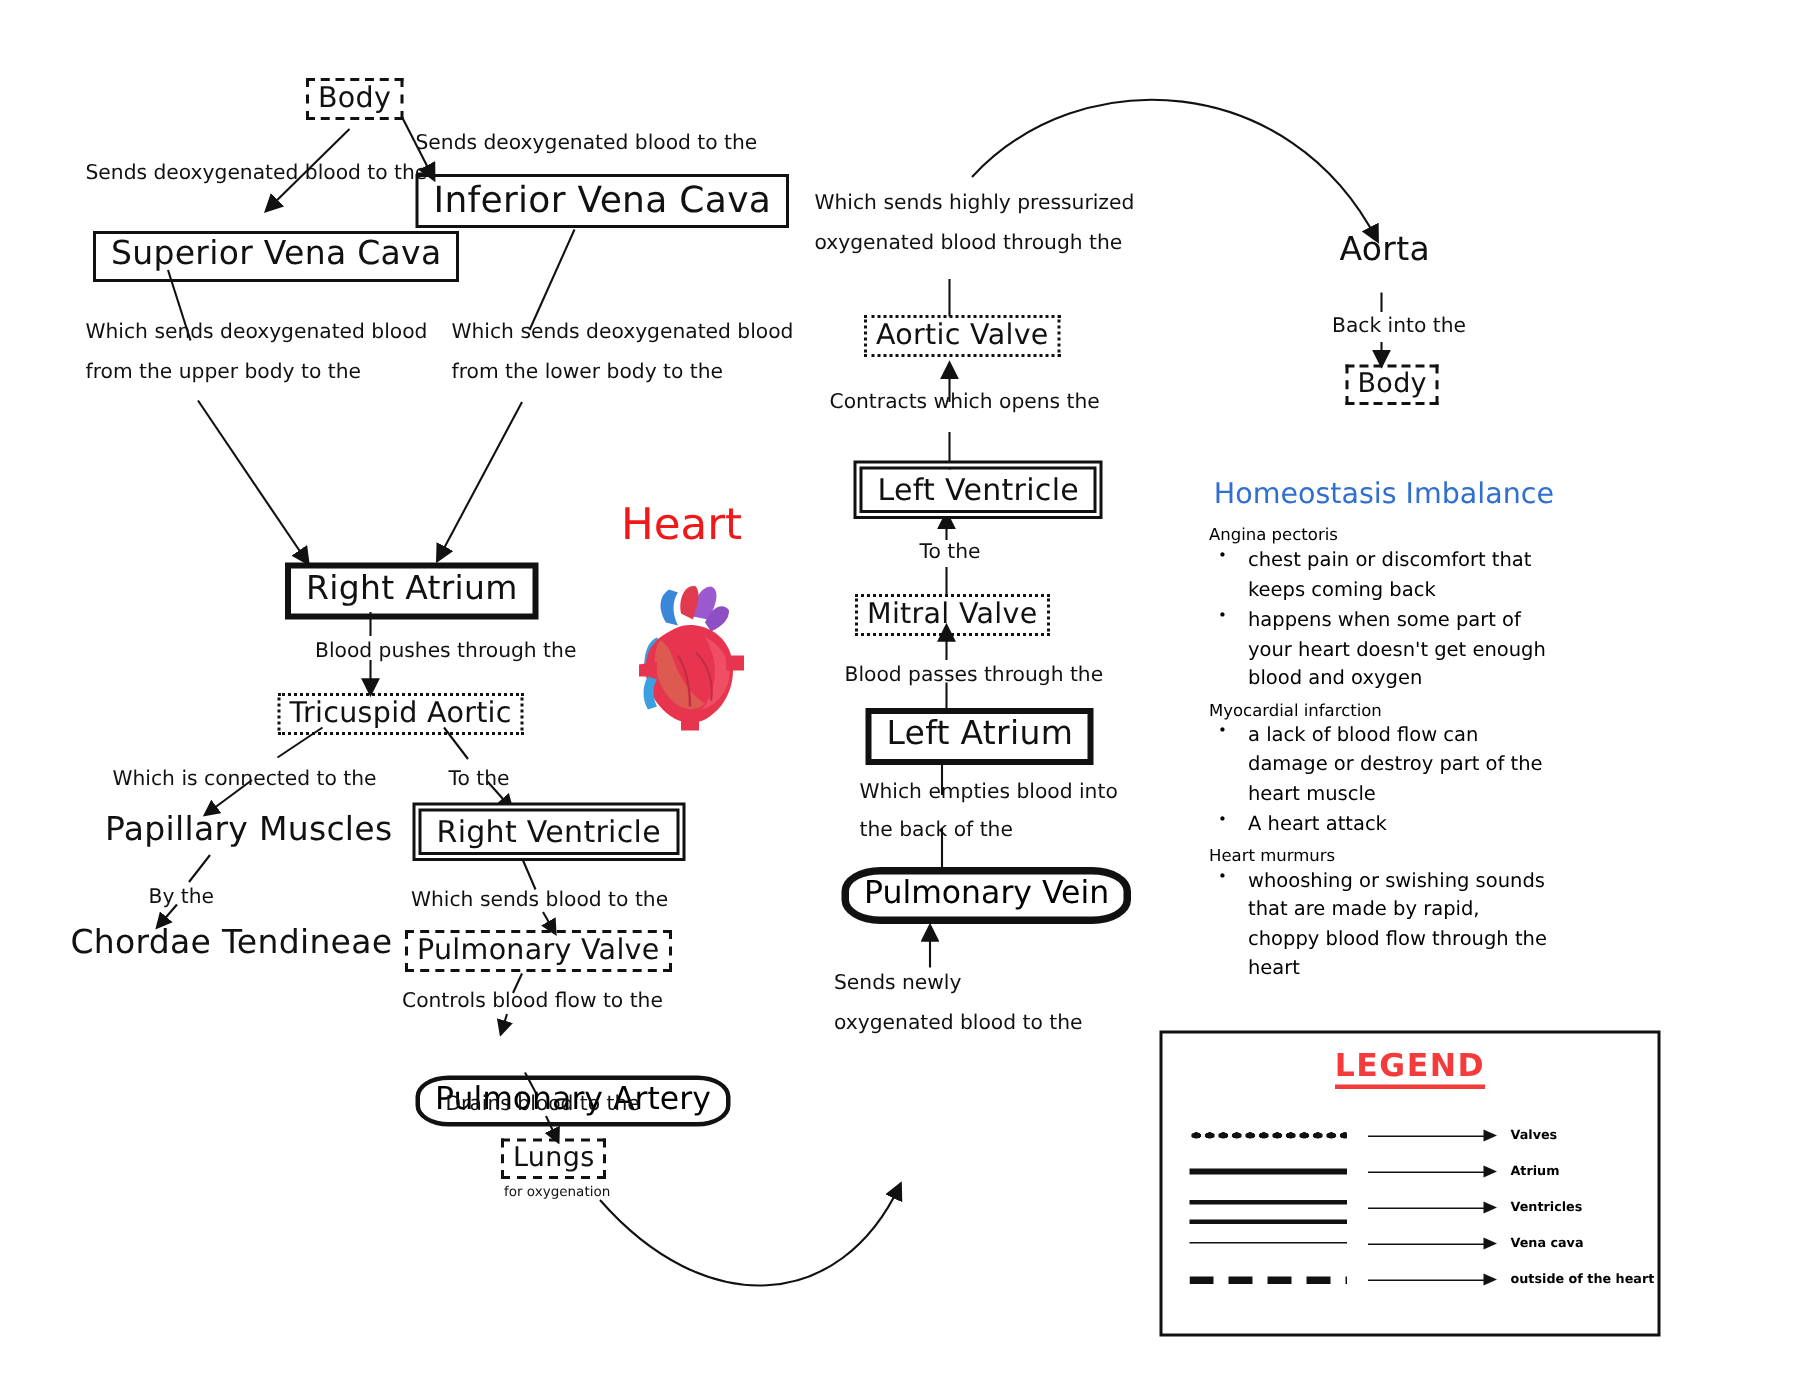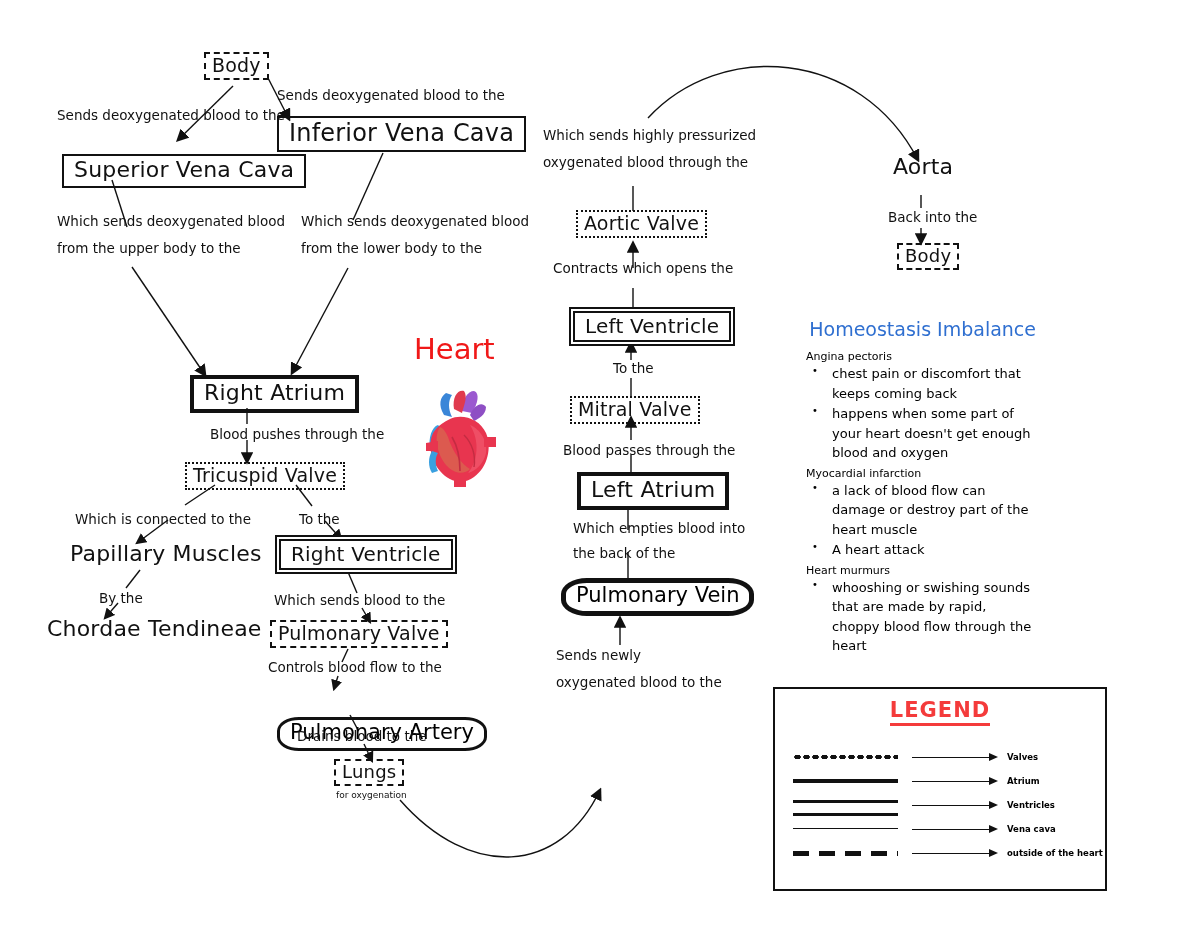--- a/index.html
+++ b/index.html
@@ -212,21 +212,21 @@
 
   <div class="node box-single" style="left:277px;top:116px;font-size:24px;">
     <span class="txt">Inferior Vena Cava</span>
   </div>
 
   <div class="node box-thick" style="left:190px;top:375px;">
     <span class="txt">Right Atrium</span>
   </div>
 
   <div class="node box-dotted" style="left:185px;top:462px;">
-    <span class="txt">Tricuspid Valve</span>
+    <span class="txt">Tricuspid Aortic</span>
   </div>
 
   <div class="node plain" style="left:70px;top:542px;">
     <span class="txt">Papillary Muscles</span>
   </div>
 
   <div class="node plain" style="left:47px;top:617px;">
     <span class="txt">Chordae Tendineae</span>
   </div>
 

